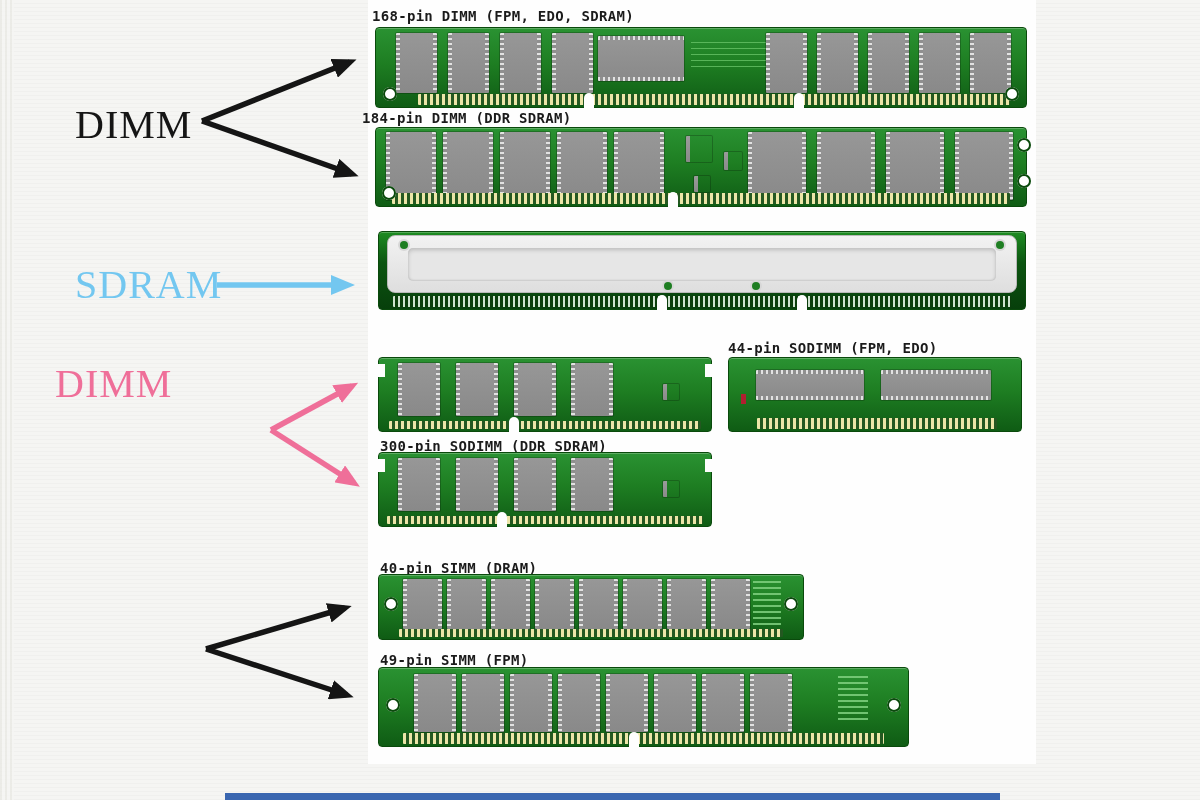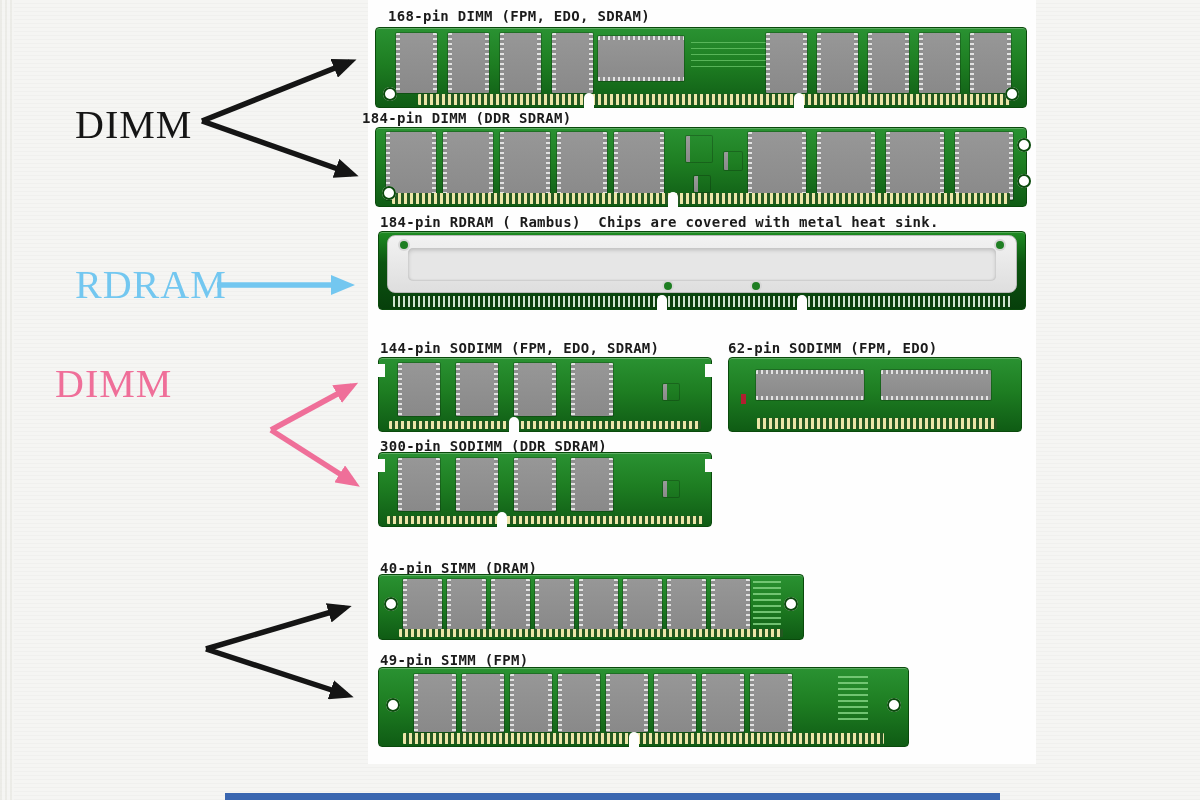--- a/index.html
+++ b/index.html
@@ -116,25 +116,23 @@
     background:#3a66b0;
   }
 </style>
 </head>
 <body>
 
 <div class="stage">
   <div class="left-stripes"></div>
   <div class="content-panel"></div>
 
-  <div class="caption" style="left:388px;top:8px">168-pin DIMM (FPM, EDO, SDRAM)</div>
+  <div class="caption" style="left:372px;top:8px">168-pin DIMM (FPM, EDO, SDRAM)</div>
   <div class="caption" style="left:362px;top:110px">184-pin DIMM (DDR SDRAM)</div>
-  <div class="caption" style="left:380px;top:214px">184-pin RDRAM ( Rambus)  Chips are covered with metal heat sink.</div>
-  <div class="caption" style="left:380px;top:340px">144-pin SODIMM (FPM, EDO, SDRAM)</div>
-  <div class="caption" style="left:728px;top:340px">62-pin SODIMM (FPM, EDO)</div>
+  <div class="caption" style="left:728px;top:340px">44-pin SODIMM (FPM, EDO)</div>
   <div class="caption" style="left:380px;top:438px">300-pin SODIMM (DDR SDRAM)</div>
   <div class="caption" style="left:380px;top:560px">40-pin SIMM (DRAM)</div>
   <div class="caption" style="left:380px;top:652px">49-pin SIMM (FPM)</div>
 
   <div class="mem" style="left:375px;top:27px;width:650px;height:79px">
     <div class="chip" style="left:20px;top:5px;width:41px;height:60px"></div>
     <div class="chip" style="left:72px;top:5px;width:41px;height:60px"></div>
     <div class="chip" style="left:124px;top:5px;width:41px;height:60px"></div>
     <div class="chip" style="left:176px;top:5px;width:41px;height:60px"></div>
     <div class="chip chip-h" style="left:222px;top:8px;width:86px;height:45px"></div>
@@ -240,21 +238,21 @@
     <div class="chip" style="left:323px;top:6px;width:42px;height:58px"></div>
     <div class="chip" style="left:371px;top:6px;width:42px;height:58px"></div>
     <div class="traces" style="right:40px;top:8px;width:30px;height:48px"></div>
     <div class="pins" style="left:24px;right:24px"></div>
     <div class="notch" style="left:250px"></div>
     <div class="hole" style="left:7px;top:30px"></div>
     <div class="hole" style="right:7px;top:30px"></div>
   </div>
 
   <div class="biglabel" style="left:75px;top:103px;color:#151515">DIMM</div>
-  <div class="biglabel" style="left:75px;top:263px;color:#73c7f0">RDRAM</div>
+  <div class="biglabel" style="left:75px;top:263px;color:#73c7f0">SDRAM</div>
   <div class="biglabel" style="left:55px;top:362px;color:#ef6f99">
     <div>DIMM</div>
   </div>
 
   <svg class="arrows" viewBox="0 0 1200 800">
     <defs>
       <marker id="ah-k" markerUnits="userSpaceOnUse" markerWidth="24" markerHeight="20" refX="17" refY="10" orient="auto">
         <path d="M0,0 L24,10 L0,20 z" fill="#151515"></path>
       </marker>
       <marker id="ah-b" markerUnits="userSpaceOnUse" markerWidth="24" markerHeight="20" refX="17" refY="10" orient="auto">

